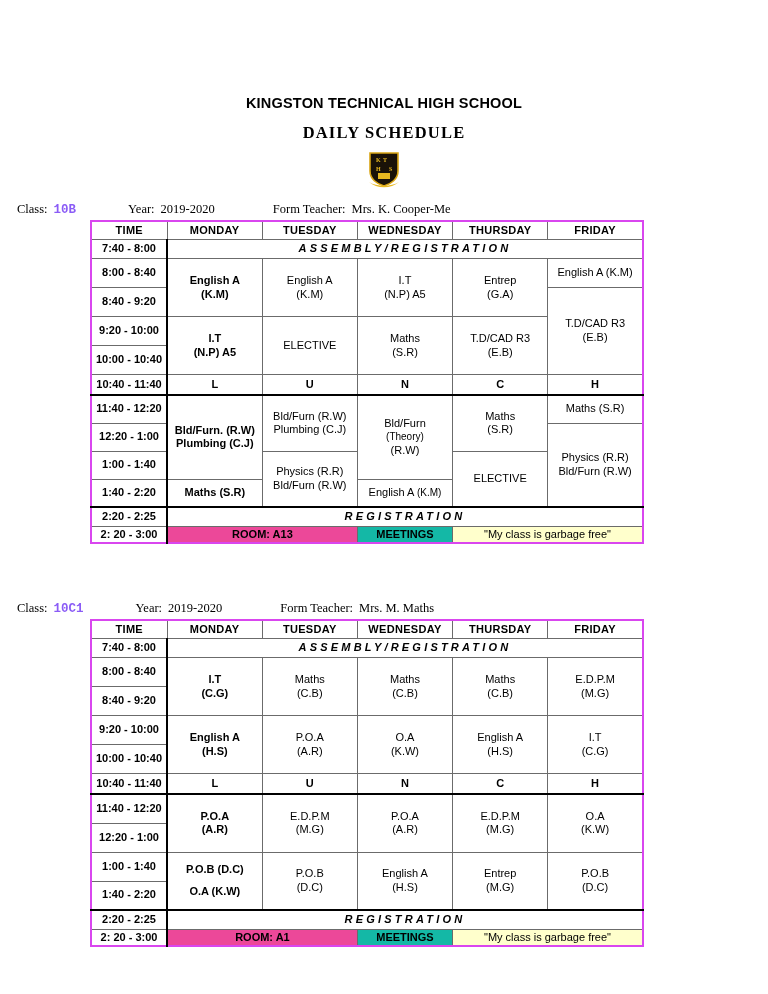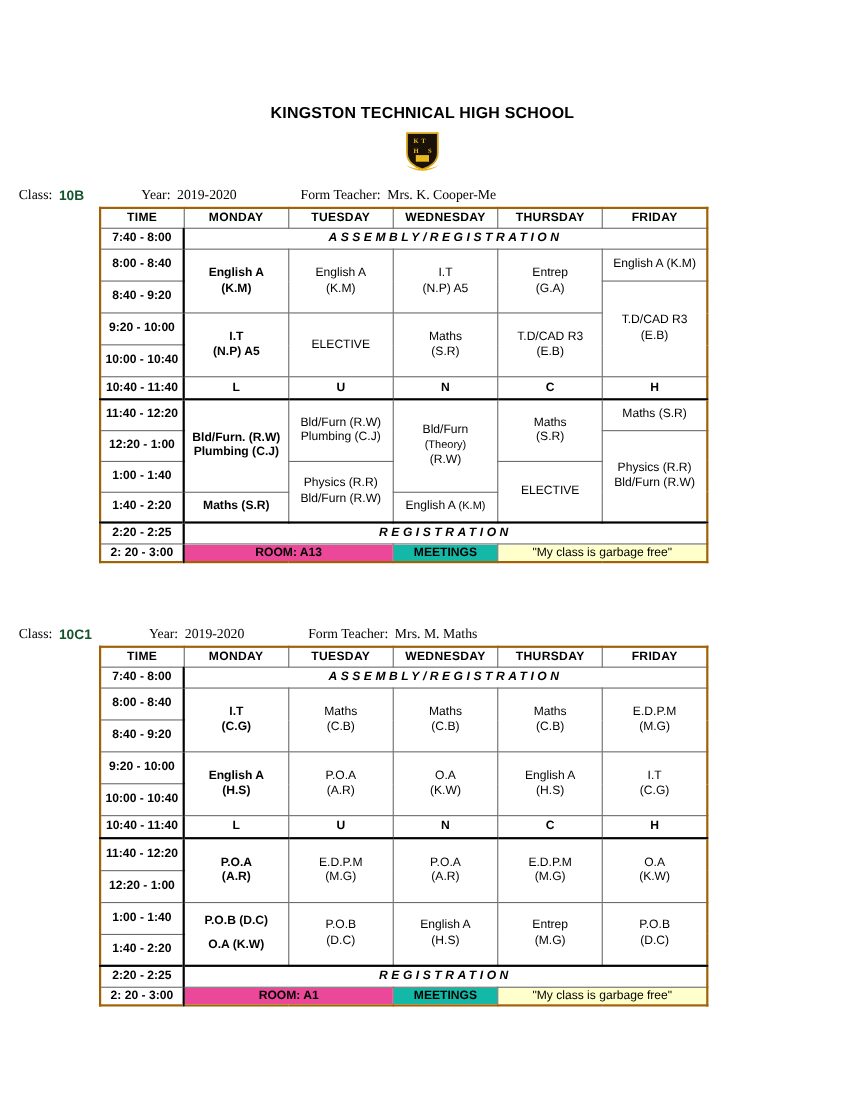--- a/index.html
+++ b/index.html
@@ -58,23 +58,23 @@
     display: flex;
     align-items: flex-end;
     font-family: "Liberation Serif", serif;
     font-size: 12.5px;
     margin-top: 12px;
     margin-bottom: 3px;
     height: 16px;
   }
   .meta-line .lbl { white-space: pre; }
   .meta-line .cls-val {
-    color: #14532d;
-    font-weight: bold;
-    font-family: Liberation Sans, sans-serif;
+    color: #8b5cf6;
+    font-weight: bold;
+    font-family: Liberation Mono, monospace;
     padding-left: 6px;
   }
   .meta-gap-1 { width: 52px; }
   .meta-gap-2 { width: 58px; }
 
   
   table.sched {
     border-collapse: collapse;
     table-layout: fixed;
     margin-left: 73px;
@@ -85,21 +85,21 @@
     border: 1px solid #6b6b6b;
     padding: 0;
     text-align: center;
     vertical-align: middle;
     font-size: 11px;
     font-family: "Liberation Sans", sans-serif;
     line-height: 1.25;
     overflow: hidden;
   }
   table.sched {
-    border: 2px solid #a16207;
+    border: 2px solid #d946ef;
   }
   .col-time   { width: 76px; }
   .col-day    { width: 95.2px; }
 
   th.dayhead {
     font-family: "Liberation Serif", serif;
     font-weight: bold;
     font-size: 11.5px;
     height: 17px;
     letter-spacing: 0.3px;
@@ -138,20 +138,21 @@
   td.motto  { background: #ffffcc; font-size: 10.5px; height: 15px; }
 
   .spacer-between { height: 44px; }
 </style>
 </head>
 <body>
 
 <div class="page">
 
   <div class="title-school">KINGSTON TECHNICAL HIGH SCHOOL</div>
+  <div class="title-sub">DAILY SCHEDULE</div>
 
   <div class="crest-wrap">
     <span class="crest">
       <svg width="34" height="38" viewBox="0 0 34 38">
         <path d="M3 2 H31 V20 C31 28 24 33 17 35 C10 33 3 28 3 20 Z" fill="#1a1208" stroke="#d9a514" stroke-width="1.6"></path>
         <text x="9" y="11" font-family="Liberation Serif, serif" font-size="6" fill="#e8b820" font-weight="bold">K</text>
         <text x="16" y="11" font-family="Liberation Serif, serif" font-size="6" fill="#e8b820" font-weight="bold">T</text>
         <text x="9" y="20" font-family="Liberation Serif, serif" font-size="6" fill="#e8b820" font-weight="bold">H</text>
         <text x="22" y="20" font-family="Liberation Serif, serif" font-size="6" fill="#e8b820" font-weight="bold">S</text>
         <rect x="11" y="22" width="12" height="6" fill="#e8b820"></rect>

